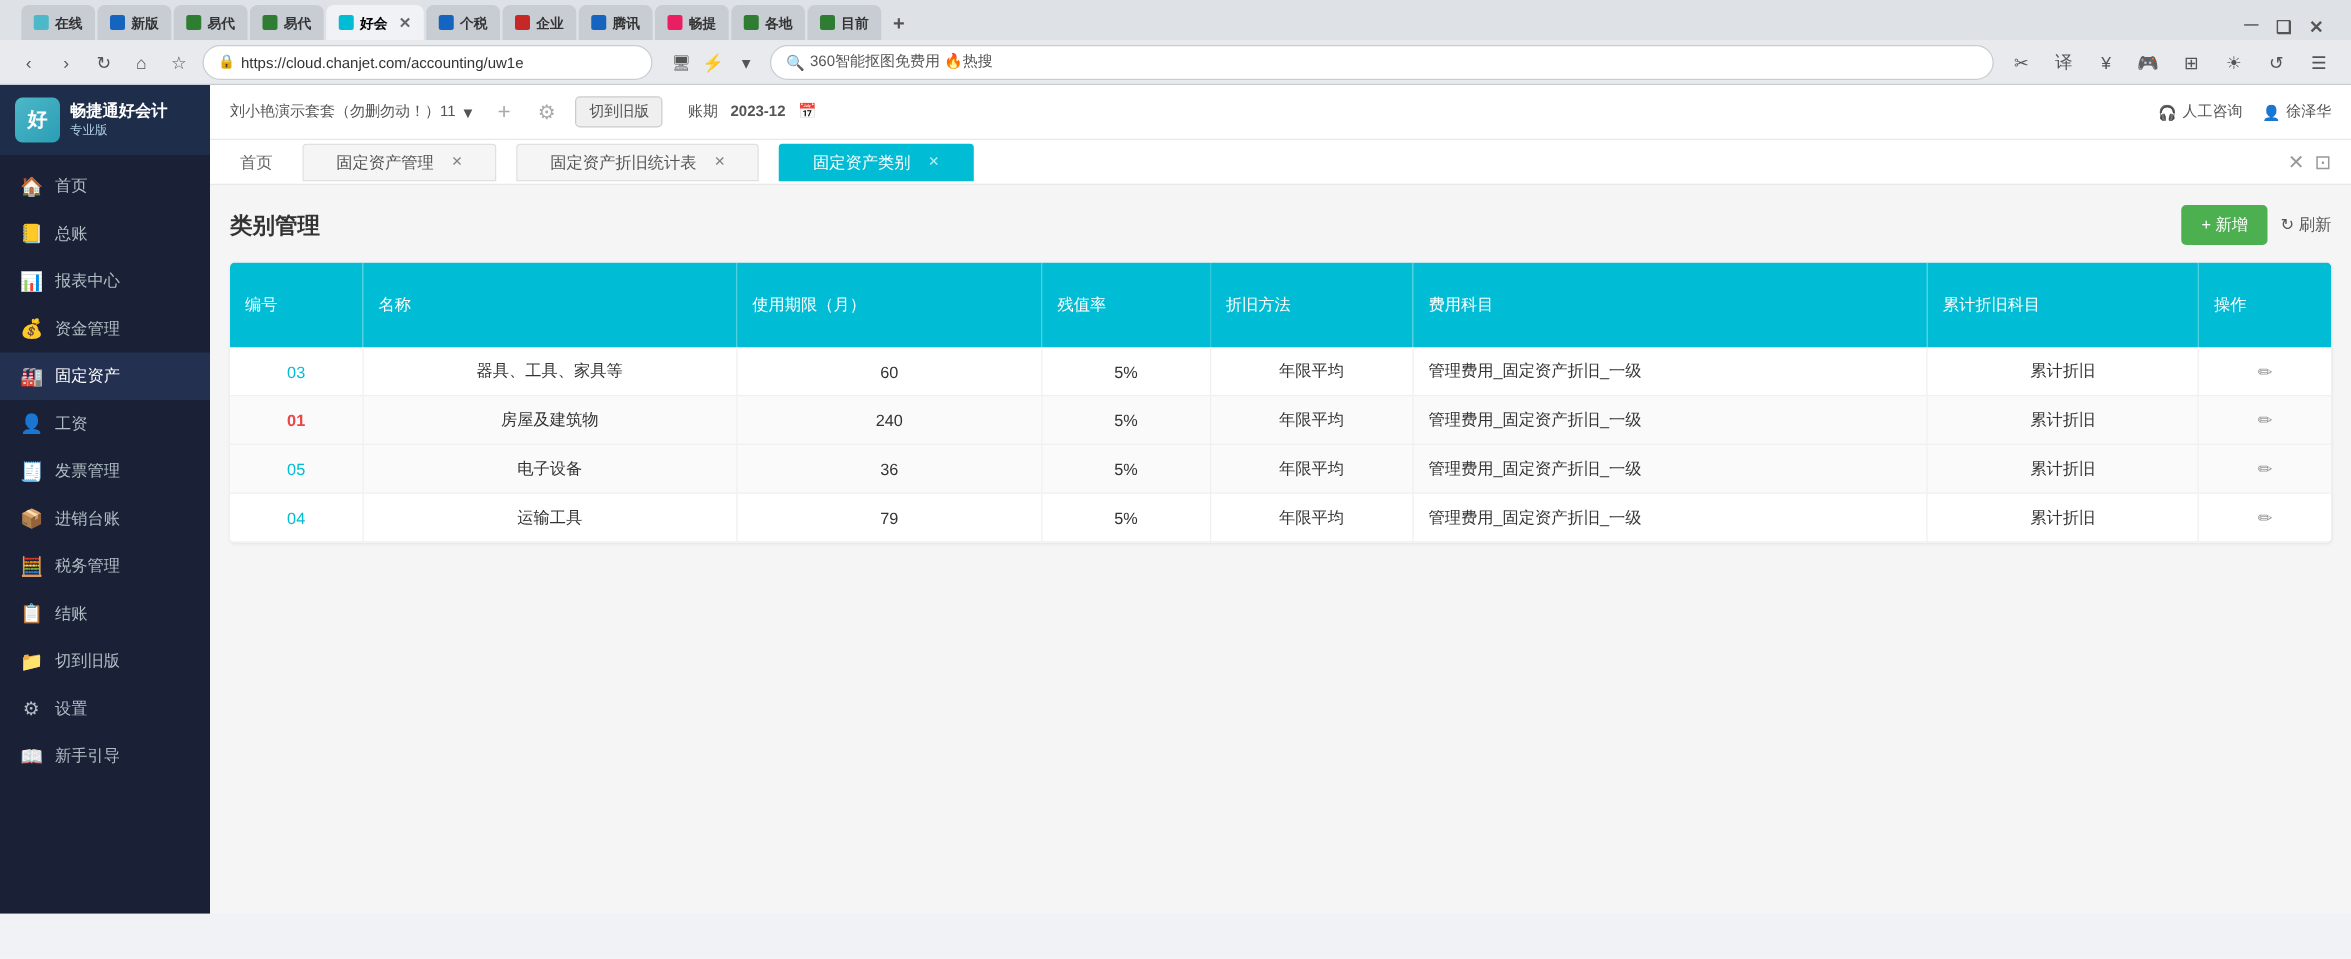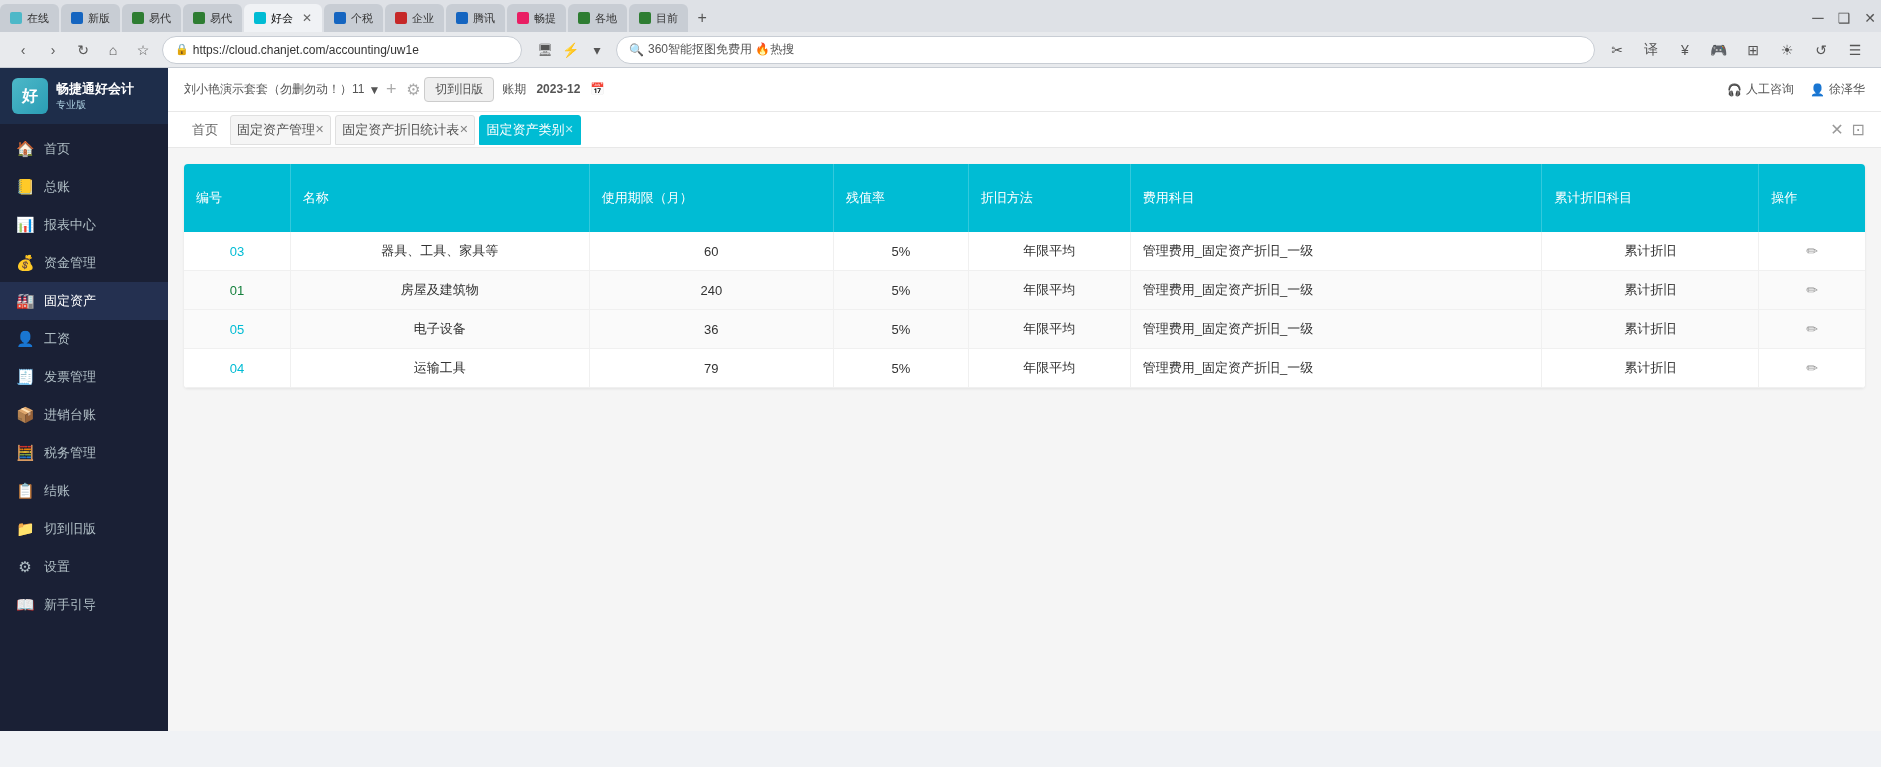--- a/index.html
+++ b/index.html
@@ -1,23 +1,24 @@
 <!DOCTYPE html>
 <html><head>
   <meta charset="utf-8">
   <style>
     * { box-sizing: border-box; margin: 0; padding: 0; }
     body { font-family: 'Microsoft YaHei', Arial, sans-serif; font-size: 13px; background: #f0f2f5; overflow: hidden; }
     .tab-bar {
       display: flex;
-      align-items: center;
+      align-items: flex-end;
       background: #dee1e6;
-      padding: 0 0;
+      padding: 0 17px;
       height: 32px;
       overflow: hidden;
+      font-weight: bold;
     }
     .browser-tab {
       display: flex;
       align-items: center;
       padding: 0 10px;
       height: 28px;
       background: #c8cdd4;
       border-radius: 6px 6px 0 0;
       font-size: 11px;
       color: #333;
@@ -163,21 +164,21 @@
       overflow: hidden;
     }
 
     
     .app-header {
       background: #fff;
       height: 44px;
       display: flex;
       align-items: center;
       padding: 0 16px;
-      gap: 0;
+      gap: 12px;
       border-bottom: 1px solid #e8e8e8;
     }
     .user-info {
       font-size: 12px;
       color: #555;
       display: flex;
       align-items: center;
       gap: 4px;
     }
     .period-info {
@@ -214,29 +215,29 @@
     }
     .breadcrumb-item {
       font-size: 13px;
       color: #666;
       cursor: pointer;
       padding: 0 8px;
     }
     .breadcrumb-tab {
       display: flex;
       align-items: center;
-      padding: 6px 6px;
+      padding: 6px 26px;
       border: 1px solid #e0e0e0;
       border-radius: 3px 3px 0 0;
       font-size: 13px;
       color: #555;
       cursor: pointer;
       background: #f5f5f5;
-      margin-left: 4px;
-      gap: 0;
+      margin-left: 16px;
+      gap: 14px;
       height: 30px;
     }
     .breadcrumb-tab.active {
       background: #00bcd4;
       color: #fff;
       border-color: #00bcd4;
     }
     .breadcrumb-tab .close-x {
       font-size: 11px;
       color: inherit;
@@ -526,20 +527,27 @@
         <span>固定资产类别</span>
         <span class="close-x">✕</span>
       </div>
       <div style="margin-left:auto;display:flex;gap:8px;">
         <span style="cursor:pointer;color:#999;font-size:16px;">✕</span>
         <span style="cursor:pointer;color:#999;font-size:16px;">⊡</span>
       </div>
     </div>
 
     <div class="page-content">
+      <div class="page-header">
+        <h2 class="page-title">类别管理</h2>
+        <div class="header-actions">
+          <button class="btn-add">+ 新增</button>
+          <button class="btn-refresh">↻ 刷新</button>
+        </div>
+      </div>
 
       <table class="data-table">
         <thead>
           <tr>
             <th>编号</th>
             <th>名称</th>
             <th>使用期限（月）</th>
             <th>残值率</th>
             <th>折旧方法</th>
             <th>费用科目</th>
@@ -554,21 +562,21 @@
     <td>60</td>
     <td>5%</td>
     <td>年限平均</td>
     <td style="text-align:left;">管理费用_固定资产折旧_一级</td>
     <td>累计折旧</td>
     <td>
       <span class="edit-icon">✏</span>
     </td>
   </tr>
             <tr style="background: rgb(250, 250, 250);">
-    <td style="color:#15803d;">01</td>
+    <td style="color:#ef4444;font-weight:bold;">01</td>
     <td class="name-col">房屋及建筑物</td>
     <td>240</td>
     <td>5%</td>
     <td>年限平均</td>
     <td style="text-align:left;">管理费用_固定资产折旧_一级</td>
     <td>累计折旧</td>
     <td>
       <span class="edit-icon">✏</span>
     </td>
   </tr>

